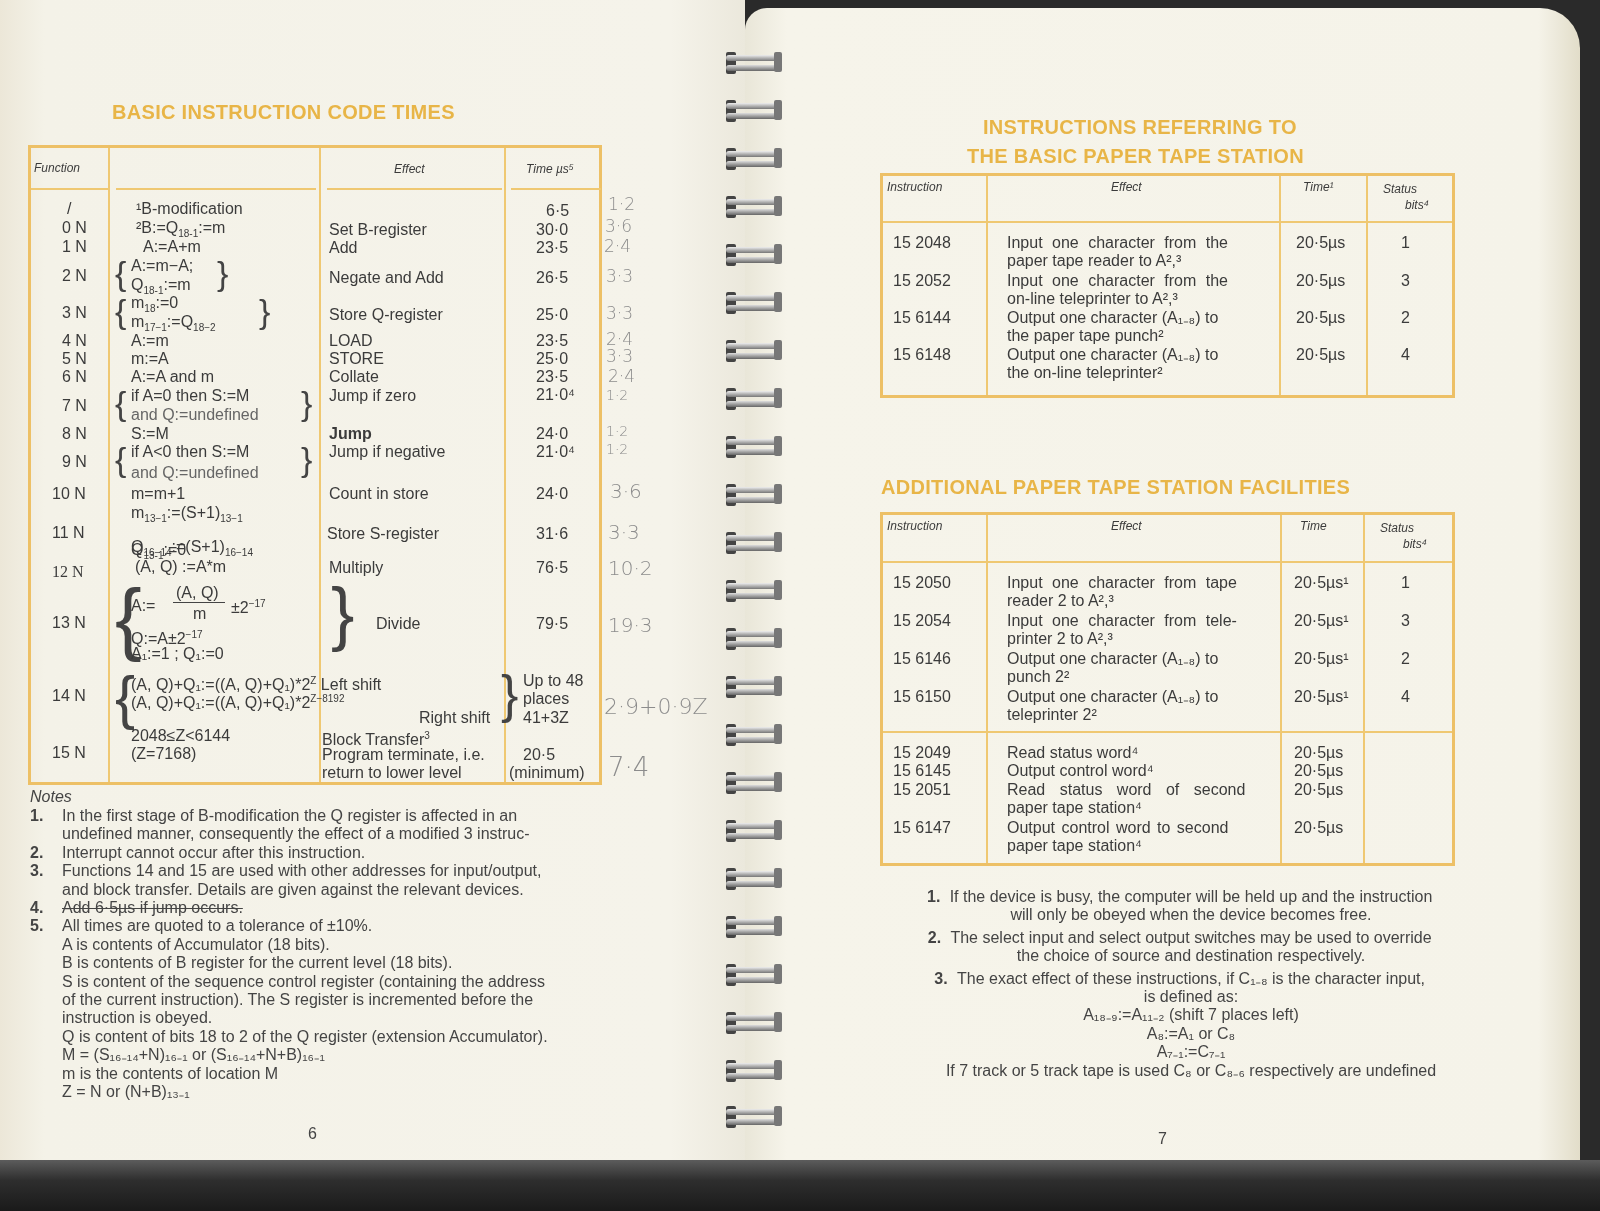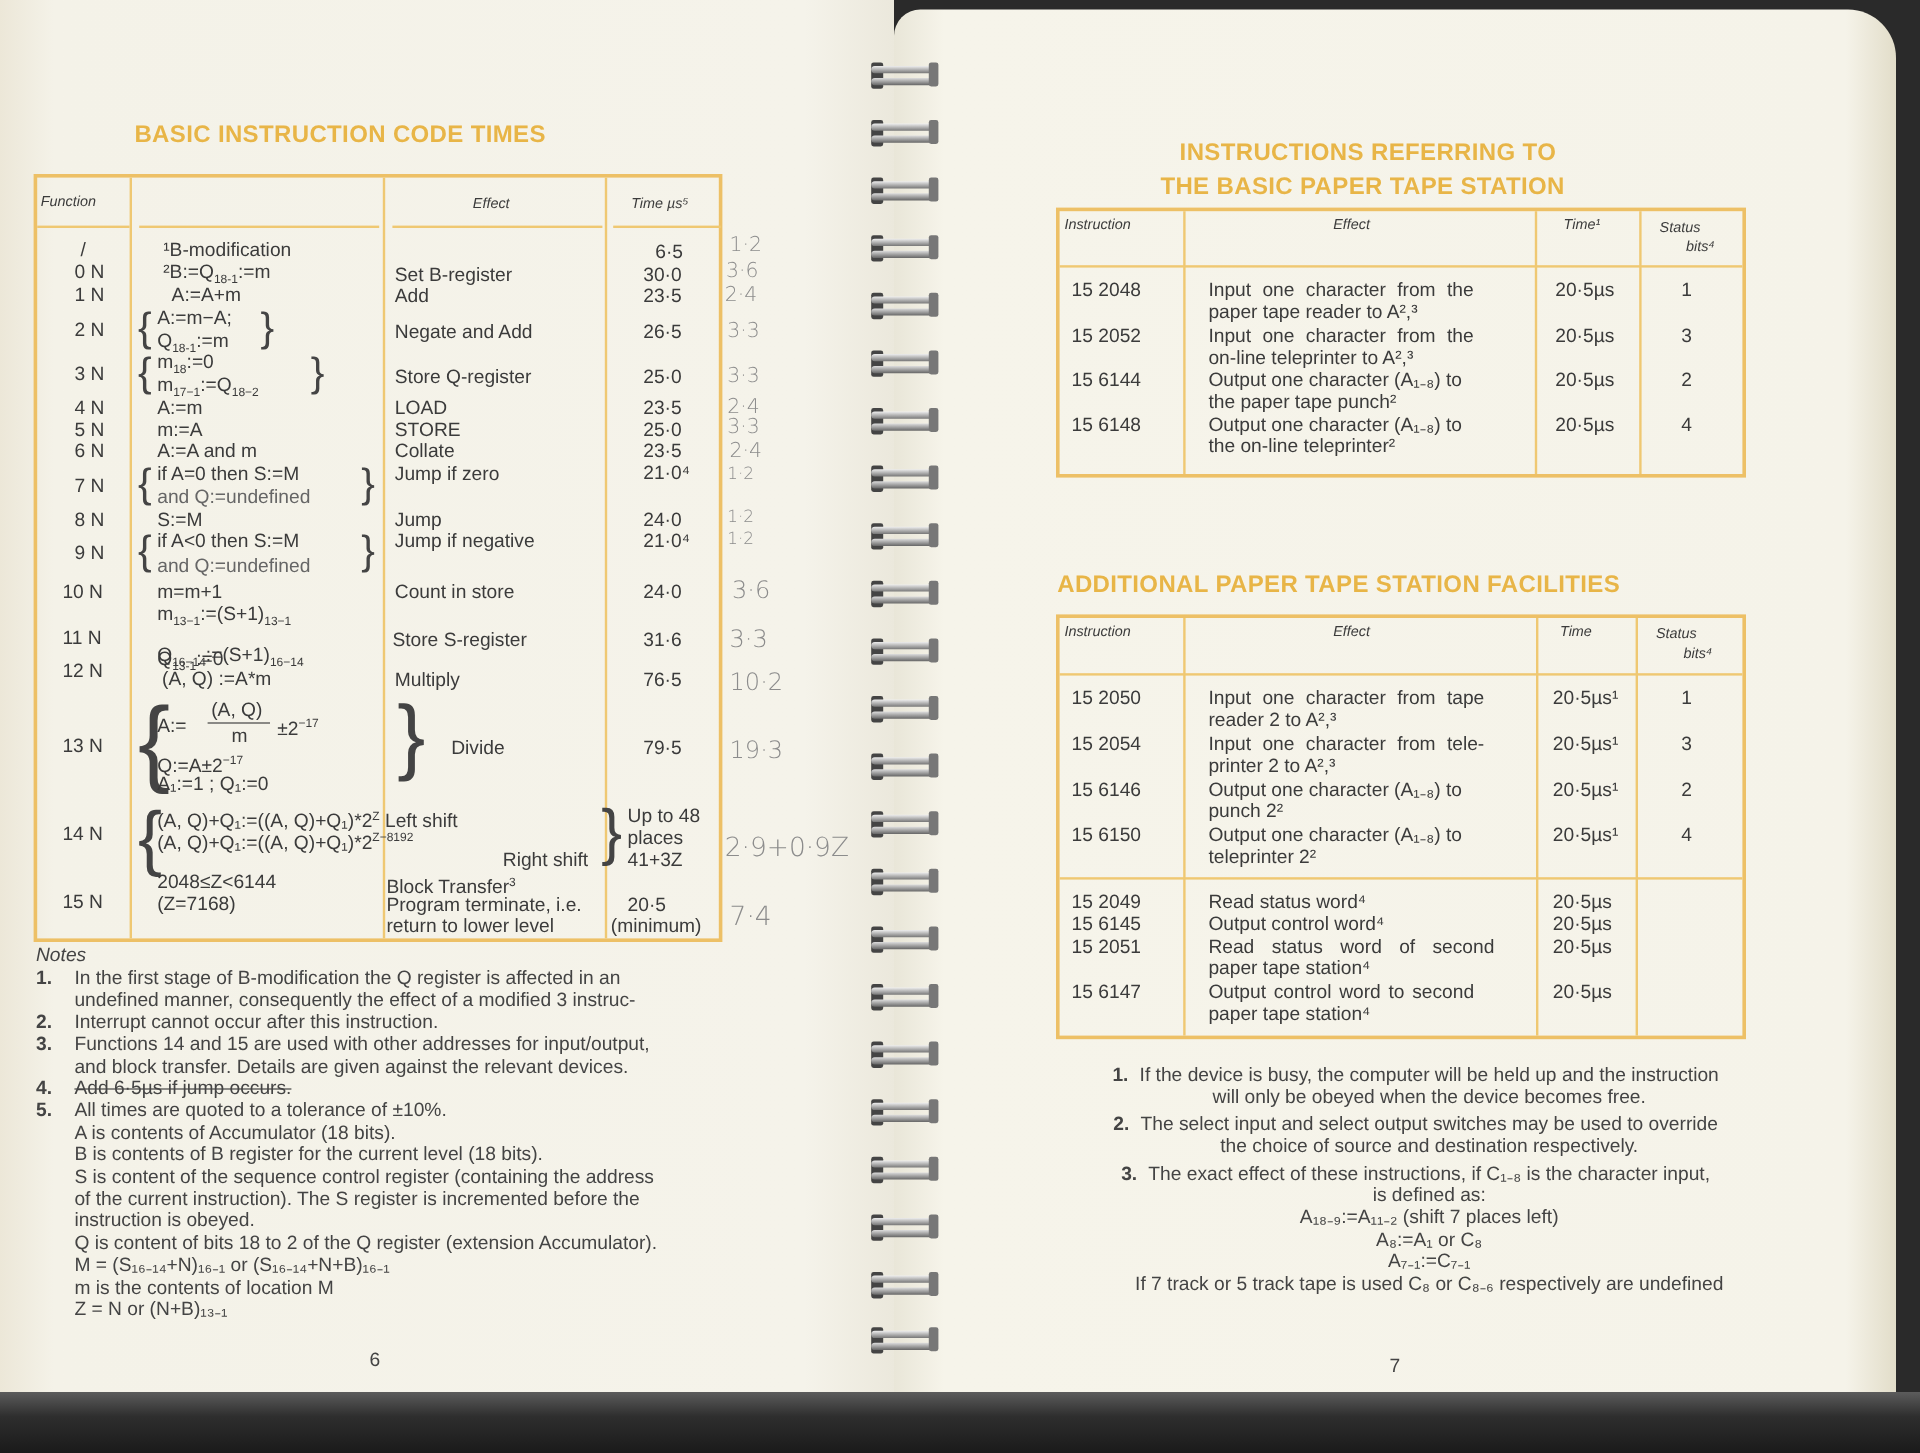--- a/index.html
+++ b/index.html
@@ -52,21 +52,21 @@
     <div class="cell" style="left:31px;top:118px;">2 N</div>
     <div class="cell" style="left:31px;top:155px;">3 N</div>
     <div class="cell" style="left:31px;top:183px;">4 N</div>
     <div class="cell" style="left:31px;top:201px;">5 N</div>
     <div class="cell" style="left:31px;top:219px;">6 N</div>
     <div class="cell" style="left:31px;top:248px;">7 N</div>
     <div class="cell" style="left:31px;top:276px;">8 N</div>
     <div class="cell" style="left:31px;top:304px;">9 N</div>
     <div class="cell" style="left:21px;top:336px;">10 N</div>
     <div class="cell" style="left:21px;top:375px;">11 N</div>
-    <div class="cell" style="left:21px;top:402px;">12 N</div>
+    <div class="cell" style="left:21px;top:414px;font-family:Liberation Serif, serif;">12 N</div>
     <div class="cell" style="left:21px;top:465px;">13 N</div>
     <div class="cell" style="left:21px;top:538px;">14 N</div>
     <div class="cell" style="left:21px;top:595px;">15 N</div>
 
     <div class="cell" style="left:105px;top:51px;">¹B-modification</div>
     <div class="cell" style="left:105px;top:70px;"><span>²B:=Q</span><sub>18-1</sub><span>:=m</span></div>
     <div class="cell" style="left:112px;top:89px;">A:=A+m</div>
     <div class="brace" style="left:84px;top:108px;">{</div>
     <div class="cell" style="left:100px;top:108px;">A:=m−A;</div>
     <div class="cell" style="left:100px;top:127px;"><span>Q</span><sub>18-1</sub><span>:=m</span></div>
@@ -108,21 +108,21 @@
     <div class="cell" style="left:100px;top:596px;">(Z=7168)</div>
 
     <div class="cell" style="left:298px;top:72px;">Set B-register</div>
     <div class="cell" style="left:298px;top:90px;">Add</div>
     <div class="cell" style="left:298px;top:120px;">Negate and Add</div>
     <div class="cell" style="left:298px;top:157px;">Store Q-register</div>
     <div class="cell" style="left:298px;top:183px;">LOAD</div>
     <div class="cell" style="left:298px;top:201px;">STORE</div>
     <div class="cell" style="left:298px;top:219px;">Collate</div>
     <div class="cell" style="left:298px;top:238px;">Jump if zero</div>
-    <div class="cell" style="left:298px;top:276px;">Jump</div>
+    <div class="cell" style="left:298px;top:276px;font-weight:bold;">Jump</div>
     <div class="cell" style="left:298px;top:294px;">Jump if negative</div>
     <div class="cell" style="left:298px;top:336px;">Count in store</div>
     <div class="cell" style="left:296px;top:376px;">Store S-register</div>
     <div class="cell" style="left:298px;top:410px;">Multiply</div>
     <div class="brace" style="left:300px;top:430px;font-size:70px;">}</div>
     <div class="cell" style="left:345px;top:466px;">Divide</div>
     <div class="cell" style="left:291px;top:578px;"><span>Block Transfer</span><sup>3</sup></div>
     <div class="cell" style="left:291px;top:597px;">Program terminate, i.e.</div>
     <div class="cell" style="left:291px;top:615px;">return to lower level</div>
 
@@ -158,21 +158,21 @@
   <div class="hand" style="left:606px;top:346px;">3·3</div>
   <div class="hand" style="left:608px;top:366px;">2·4</div>
   <div class="hand" style="left:606px;top:387px;font-size:14px;">1·2</div>
   <div class="hand" style="left:606px;top:423px;font-size:14px;">1·2</div>
   <div class="hand" style="left:606px;top:441px;font-size:14px;">1·2</div>
   <div class="hand" style="left:610px;top:479px;font-size:20px;">3·6</div>
   <div class="hand" style="left:608px;top:520px;font-size:20px;">3·3</div>
   <div class="hand" style="left:608px;top:556px;font-size:20px;">10·2</div>
   <div class="hand" style="left:608px;top:613px;font-size:20px;">19·3</div>
   <div class="hand" style="left:604px;top:694px;font-size:22px;">2·9+0·9Z</div>
-  <div class="hand" style="left:608px;top:752px;font-size:22px;">7·4</div>
+  <div class="hand" style="left:608px;top:752px;font-size:26px;">7·4</div>
 
   <div class="notes" style="left:30px;top:788px;font-style:italic;">Notes</div>
   <div class="notes" style="left:30px;top:807px;width:580px;">
     <div><span class="n">1.</span><span>In the first stage of B-modification the Q register is affected in an</span></div>
     <div style="padding-left:32px;">undefined manner, consequently the effect of a modified 3 instruc-</div>
     <div><span class="n">2.</span><span>Interrupt cannot occur after this instruction.</span></div>
     <div><span class="n">3.</span><span>Functions 14 and 15 are used with other addresses for input/output,</span></div>
     <div style="padding-left:32px;">and block transfer. Details are given against the relevant devices.</div>
     <div class="strike"><span class="n">4.</span><span>Add 6·5µs if jump occurs.</span></div>
     <div><span class="n">5.</span><span>All times are quoted to a tolerance of ±10%.</span></div>

